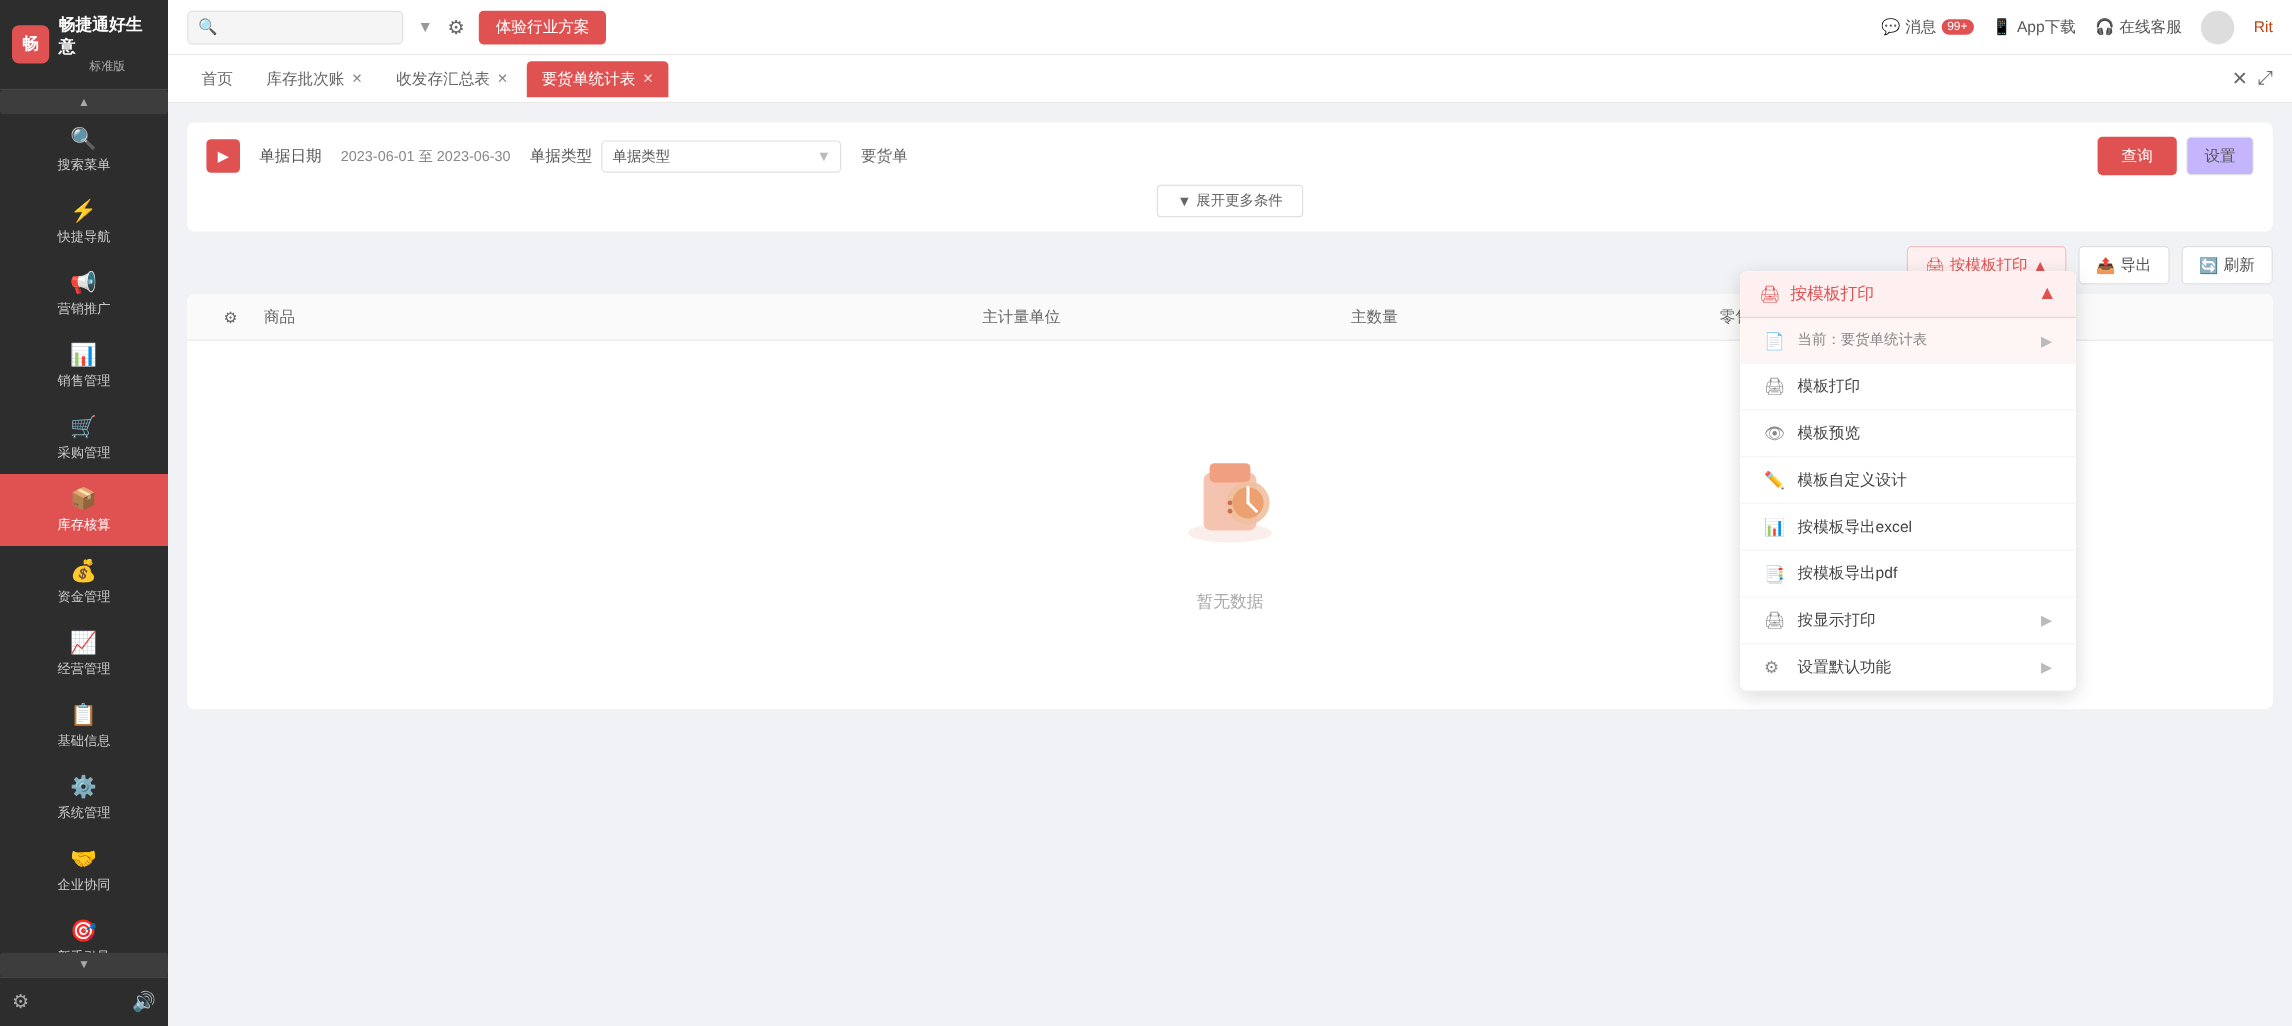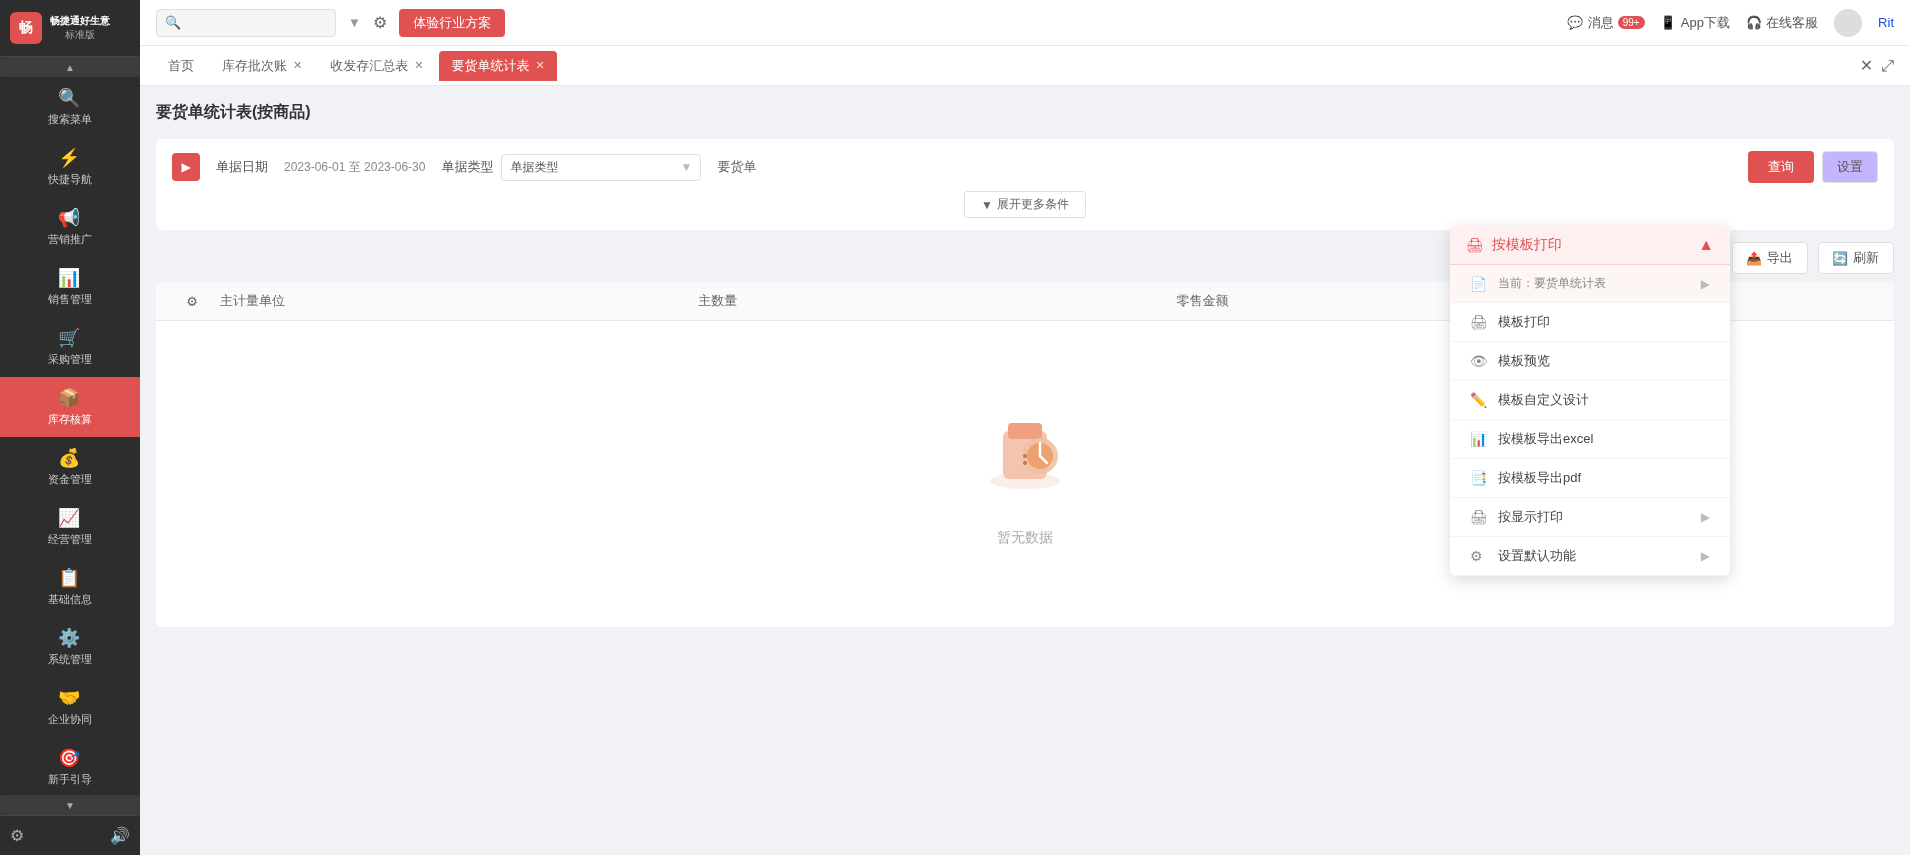--- a/index.html
+++ b/index.html
@@ -26,21 +26,21 @@
     
     .topbar { height: 46px; background: white; display: flex; align-items: center; padding: 0 16px; border-bottom: 1px solid #e8e8e8; gap: 12px; }
     .topbar-search { flex: 0 0 180px; background: #f5f5f5; border: 1px solid #e0e0e0; border-radius: 4px; display: flex; align-items: center; padding: 0 8px; gap: 6px; height: 28px; }
     .topbar-search input { border: none; background: transparent; outline: none; font-size: 12px; color: #999; width: 120px; }
     .topbar-settings-icon { color: #666; font-size: 16px; cursor: pointer; }
     .topbar-btn { background: #e05252; color: white; border: none; border-radius: 4px; padding: 5px 14px; cursor: pointer; font-size: 13px; }
     .topbar-right { margin-left: auto; display: flex; align-items: center; gap: 16px; }
     .topbar-right-item { display: flex; align-items: center; gap: 4px; color: #555; cursor: pointer; font-size: 13px; }
     .badge { background: #e05252; color: white; border-radius: 10px; font-size: 10px; padding: 1px 5px; }
     .topbar-avatar { width: 28px; height: 28px; background: #ddd; border-radius: 50%; }
-    .topbar-username { color: #1d4ed8; font-size: 13px; }
+    .topbar-username { color: #c2410c; font-size: 13px; }
 
     
     .tabs-bar { height: 40px; background: white; display: flex; align-items: center; padding: 0 16px; border-bottom: 1px solid #e8e8e8; gap: 4px; }
     .tab { display: flex; align-items: center; gap: 6px; padding: 6px 12px; cursor: pointer; color: #666; border-radius: 4px 4px 0 0; font-size: 13px; white-space: nowrap; }
     .tab.active { background: #e05252; color: white; }
     .tab-close { font-size: 11px; cursor: pointer; opacity: 0.8; }
     .tab-home { color: #666; }
     .tabs-actions { margin-left: auto; display: flex; align-items: center; gap: 8px; }
     .tab-action-btn { background: none; border: none; cursor: pointer; color: #666; font-size: 16px; }
 
@@ -95,21 +95,21 @@
   </style>
 </head>
 <body>
 
 <div class="sidebar">
   <div class="sidebar-logo">
     <div class="sidebar-logo-icon">
       <span>畅</span>
     </div>
     <div>
-      <div style="color:white;font-size:10px;font-weight:bold;">畅捷通好生意</div>
+      <div style="color:white;font-size:14px;font-weight:bold;">畅捷通好生意</div>
       <div style="color:#aaa;font-size:10px;text-align:center;">标准版</div>
     </div>
   </div>
   <div class="sidebar-scroll-btn" style="background:#3d3d3d;width:100%;height:20px;display:flex;align-items:center;justify-content:center;">
     <span style="color:#aaa;font-size:10px;">▲</span>
   </div>
   <div class="sidebar-nav">
     <div class="nav-item">
       <span class="nav-item-icon">🔍</span>
       <span class="nav-item-label">搜索菜单</span>
@@ -214,21 +214,20 @@
       <span>要货单统计表</span>
       <span class="tab-close">✕</span>
     </div>
     <div class="tabs-actions">
       <button class="tab-action-btn">✕</button>
       <button class="tab-action-btn">⤢</button>
     </div>
   </div>
 
   <div class="page-content">
-    <div class="page-title">要货单统计表(按商品)</div>
 
     <div class="filter-card">
       <div class="filter-row">
         <div class="filter-toggle-btn">
           <span style="font-size:12px;">▶</span>
         </div>
         <span class="filter-label">单据日期</span>
         <span class="date-range">2023-06-01 至 2023-06-30</span>
         <div class="filter-select">
           <span class="filter-label">单据类型</span>
@@ -267,20 +266,21 @@
         <span>🔄</span>
         <span>刷新</span>
       </button>
     </div>
 
     <div class="table-card">
       <div class="table-header-row">
         <div class="table-col col-settings">
           <span>⚙</span>
         </div>
+        <div class="table-col col-product">商品</div>
         <div class="table-col col-unit">主计量单位</div>
         <div class="table-col col-qty">主数量</div>
         <div class="table-col col-amount">零售金额</div>
       </div>
 
       <div class="empty-state">
         <div style="font-size:72px;margin-bottom:12px;">
           <svg width="100" height="100" viewBox="0 0 100 100" fill="none" xmlns="http://www.w3.org/2000/svg">
             <ellipse cx="50" cy="80" rx="35" ry="8" fill="#f5ddd5" opacity="0.5"></ellipse>
             <rect x="28" y="30" width="44" height="48" rx="6" fill="#f5c4b0"></rect>

